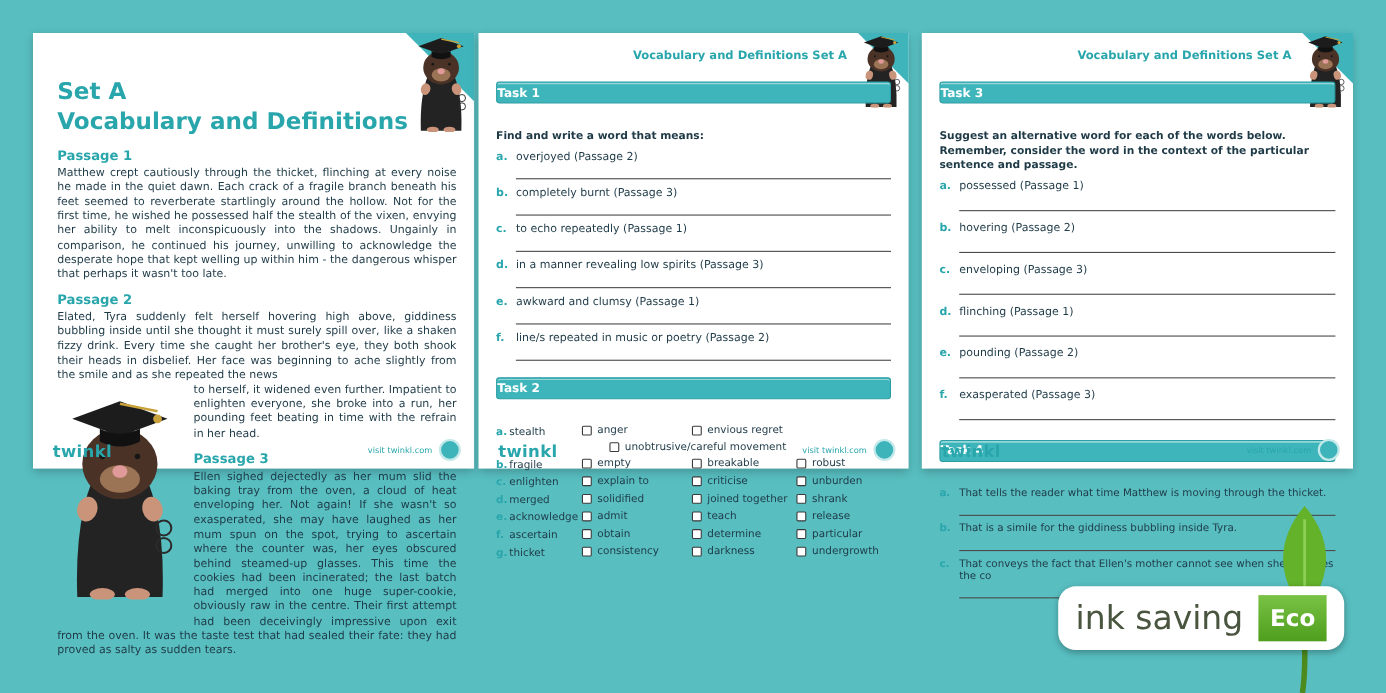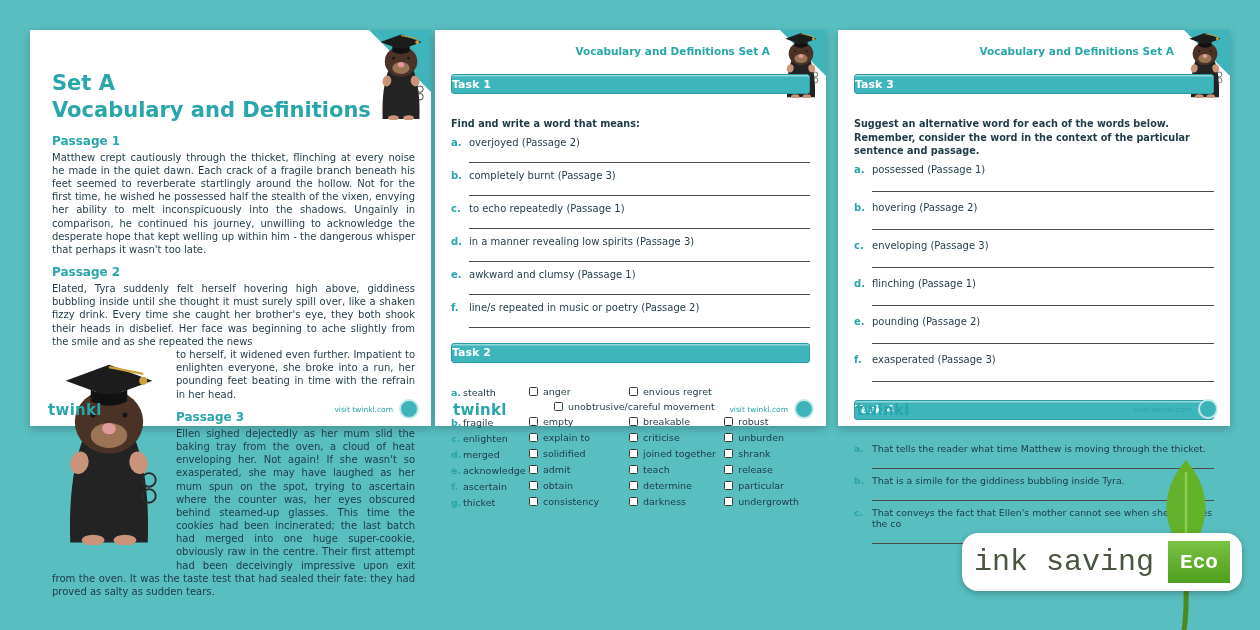--- a/index.html
+++ b/index.html
@@ -53,21 +53,21 @@
   .opt-span3 { grid-column: 1 / 4; margin-left: 25px; }
 
   .t3-item { margin-bottom: 10px; }
   .t3-item .answer-line { height: 17px; }
   .t4-item .item-line { font-size: 9.4px; }
   .t4-item { margin-bottom: 6px; }
   .spacer8 { height: 8px; }
 
   
   .eco-leaf { position: absolute; left: 1148px; top: 460px; width: 76px; height: 170px; z-index: 3; }
-  .eco-badge { position: absolute; left: 962px; top: 533px; width: 280px; height: 58px; background: #fff; border-radius: 16px; z-index: 4; display: flex; align-items: center; justify-content: center; gap: 14px; box-shadow: 0 2px 6px rgba(0,0,0,.28); font-family: Liberation Mono, monospace; }
+  .eco-badge { position: absolute; left: 962px; top: 533px; width: 260px; height: 58px; background: #fff; border-radius: 16px; z-index: 4; display: flex; align-items: center; justify-content: center; gap: 14px; box-shadow: 0 2px 6px rgba(0,0,0,.28); }
   .eco-text { font-size: 30px; color: #49553f; }
   .eco-box { width: 62px; height: 42px; background: linear-gradient(#79c245, #4f9e1d); border-radius: 0; color: #fff; font-weight: bold; font-size: 21px; display: flex; align-items: center; justify-content: center; }
 </style>
 </head>
 <body>
 
 <svg width="0" height="0" style="position:absolute" aria-hidden="true">
   <symbol id="mole" viewBox="0 0 100 170">
     <path d="M28,75 Q14,110 16,168 L84,168 Q86,110 72,75 Z" fill="#232323"></path>
     <ellipse cx="50" cy="62" rx="30" ry="28" fill="#4a3227"></ellipse>

